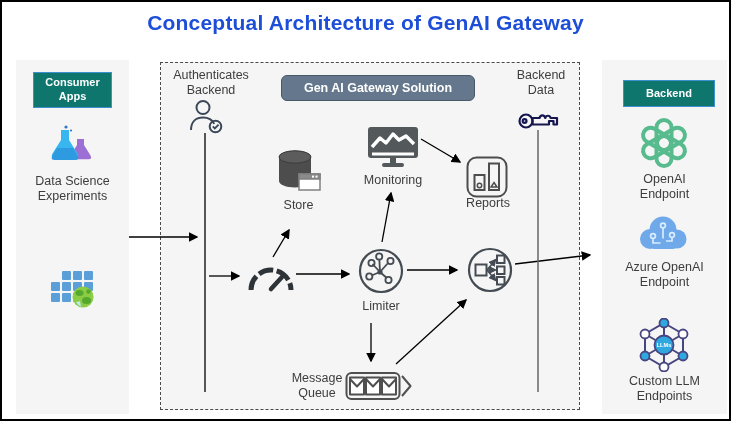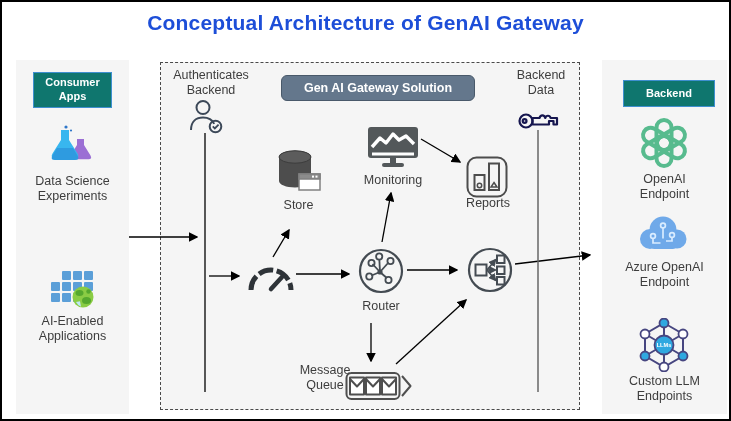--- a/index.html
+++ b/index.html
@@ -74,21 +74,20 @@
             <rect x="13" y="29" width="9" height="9" rx="1"></rect>
             <rect x="24" y="29" width="9" height="9" rx="1"></rect>
         </g>
         <circle cx="34" cy="33" r="10.5" fill="#8acc44"></circle>
         <ellipse cx="30.5" cy="29" rx="4" ry="3" fill="#55a82e"></ellipse>
         <ellipse cx="37.5" cy="36.5" rx="4.5" ry="3.5" fill="#55a82e"></ellipse>
         <circle cx="39.5" cy="27.5" r="2.2" fill="#55a82e"></circle>
         <path d="M27,38 a10.5,10.5 0 0 0 5,4.8 l-1,-5.5 z" fill="#bfe8f7"></path>
       </svg>
     </div>
-    <div class="lbl" style="left:0;top:254px;width:113px;">AI-Enabled Applications</div>
   </div>
 
   <div class="gwbox">
     <div class="gwheader">Gen AI Gateway Solution</div>
 
     <div class="lbl" style="left:5px;top:5px;width:90px;">Authenticates Backend</div>
 
     <div class="icon" style="left:27px;top:36px;">
       <svg width="38" height="36" viewBox="0 0 38 36">
         <g stroke="#3c4858" stroke-width="2" fill="none">
@@ -166,21 +165,21 @@
           <line x1="23" y1="25" x2="29.8" y2="31"></line>
           <circle cx="14.5" cy="16" r="3.1"></circle>
           <circle cx="22.2" cy="9.5" r="3.1"></circle>
           <circle cx="33.5" cy="14" r="3.1"></circle>
           <circle cx="12.3" cy="29.5" r="3.1"></circle>
           <circle cx="31.5" cy="33" r="3.1"></circle>
         </g>
         <circle cx="23" cy="25" r="2.6" fill="#444b52"></circle>
       </svg>
     </div>
-    <div class="lbl" style="left:196px;top:236px;width:48px;">Router</div>
+    <div class="lbl" style="left:196px;top:236px;width:48px;">Limiter</div>
 
     <div class="icon" style="left:305px;top:183px;">
       <svg width="48" height="48" viewBox="0 0 48 48">
         <defs>
           <marker id="lbm" viewBox="0 0 10 10" refX="8" refY="5" markerWidth="5" markerHeight="5" orient="auto">
             <path d="M0,0 L10,5 L0,10 z" fill="#444b52"></path>
           </marker>
         </defs>
         <circle cx="24" cy="24" r="21" stroke="#444b52" stroke-width="2.2" fill="none"></circle>
         <rect x="9.5" y="18.5" width="11" height="11" stroke="#444b52" stroke-width="2" fill="none"></rect>
@@ -204,21 +203,21 @@
             <rect x="5" y="7.5" width="14" height="17"></rect>
             <rect x="21" y="7.5" width="14" height="17"></rect>
             <rect x="37" y="7.5" width="14" height="17"></rect>
           </g>
           <path d="M5,9 l7,7.5 l7,-7.5"></path>
           <path d="M21,9 l7,7.5 l7,-7.5"></path>
           <path d="M37,9 l7,7.5 l7,-7.5"></path>
         </g>
       </svg>
     </div>
-    <div class="lbl" style="left:128px;top:300px;width:56px;margin-left:8px;">Message Queue</div>
+    <div class="lbl" style="left:128px;top:308px;width:56px;">Message Queue</div>
   </div>
 
   <div class="panel panel-right">
     <div class="pill" style="left:21px;top:20px;width:92px;min-height:27px;">Backend</div>
 
     <div class="icon" style="left:37px;top:58px;">
       <svg width="50" height="50" viewBox="0 0 50 50">
         <g transform="translate(25,25)" stroke="#57bb8e" stroke-width="4" fill="none">
           <rect x="-7.5" y="-23" width="15" height="30" rx="7.5" transform="rotate(0)"></rect>
           <rect x="-7.5" y="-23" width="15" height="30" rx="7.5" transform="rotate(60)"></rect>

